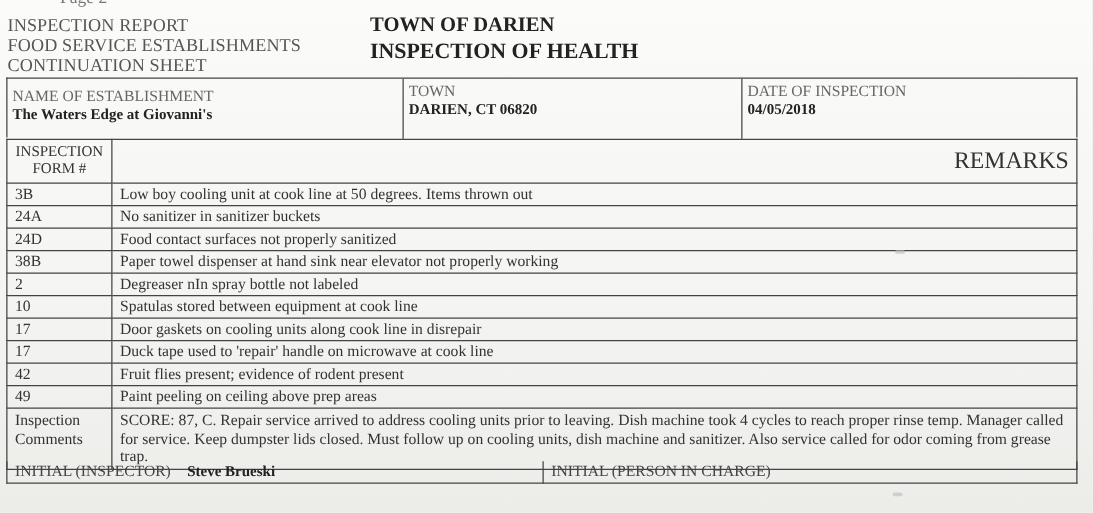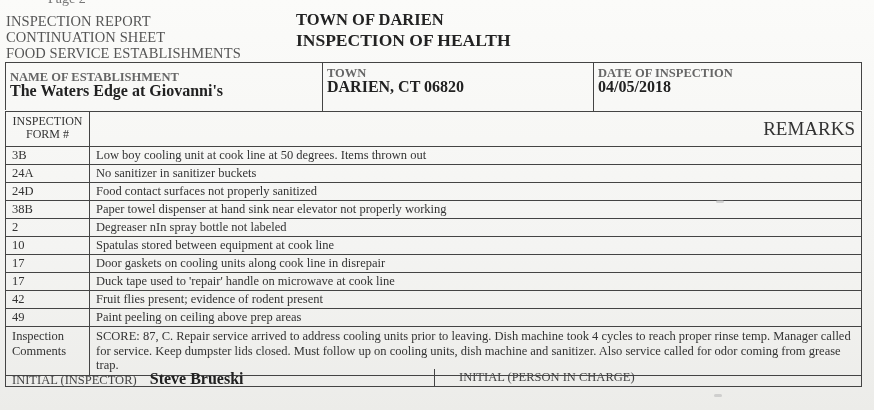--- a/index.html
+++ b/index.html
@@ -29,22 +29,22 @@
 
   
   .info {
     position: absolute; left: 5px; top: 62px; width: 857px; height: 48px;
     border: 1.5px solid #444; border-bottom: none; box-sizing: border-box;
   }
   .info .cell { position: absolute; top: 0; height: 48px; box-sizing: border-box; padding: 4px 4px; }
   .info .c1 { left: 0; width: 316px; }
   .info .c2 { left: 316px; width: 271px; border-left: 1.3px solid #444; }
   .info .c3 { left: 587px; width: 268px; border-left: 1.3px solid #444; }
-  .lbl { font-size: 12.5px; color: #666; line-height: 13px; font-weight: bold; }
-  .val { font-size: 16px; font-weight: bold; color: #222; line-height: 14px; font-family: Liberation Serif, serif; }
+  .lbl { font-size: 12.5px; color: #666; line-height: 13px; }
+  .val { font-size: 12px; font-weight: bold; color: #222; line-height: 14px; font-family: Liberation Serif, serif; }
   .info .c1 { top: -6px; }
   .info .c2 { top: 0; }
 
   
   table.remarks {
     position: absolute; left: 5px; top: 111px; width: 857px;
     border-collapse: collapse; table-layout: fixed;
   }
   table.remarks td {
     border: 1.4px solid #444; font-size: 12.5px; line-height: 14px;
@@ -56,35 +56,35 @@
   tr.item td { height: 15px; }
   tr.comments td { line-height: 14.5px; padding-top: 2px; padding-bottom: 2px; }
 
   
   .initials {
     position: absolute; left: 5px; top: 369px; width: 857px; height: 18px;
     border: 1.4px solid #444; border-top: none; box-sizing: border-box;
     font-size: 12.5px; color: #444;
   }
   .initials .left { position: absolute; left: 6px; top: 1px; }
-  .initials .left b { color: #222; margin-left: 10px; font-size: 16px; }
-  .initials .right { position: absolute; left: 428px; top: 0; height: 17px; border-left: 1.3px solid #444; padding-left: 24px; padding-top: 1px; }
+  .initials .left b { color: #222; margin-left: 10px; font-size: 12px; }
+  .initials .right { position: absolute; left: 428px; top: 0; height: 17px; border-left: 1.3px solid #444; padding-left: 6px; padding-top: 1px; }
   .smudge { position: absolute; width: 8px; height: 3px; background: #bbb; border-radius: 2px; opacity: .6; }
 </style>
 </head>
 <body>
 
 <div class="paper">
 
   <div class="page-num">Page 2</div>
 
   <div class="hdr-left">
     <div>INSPECTION REPORT</div>
+    <div>FOOD SERVICE ESTABLISHMENTS</div>
     <div>CONTINUATION SHEET</div>
-    <div>FOOD SERVICE ESTABLISHMENTS</div>
   </div>
 
   <div class="hdr-center">
     <div>TOWN OF DARIEN</div>
     <div class="l2">INSPECTION OF HEALTH</div>
   </div>
 
   <div class="info">
     <div class="cell c1">
       <div class="lbl" style="padding-top:10px">NAME OF ESTABLISHMENT</div>

